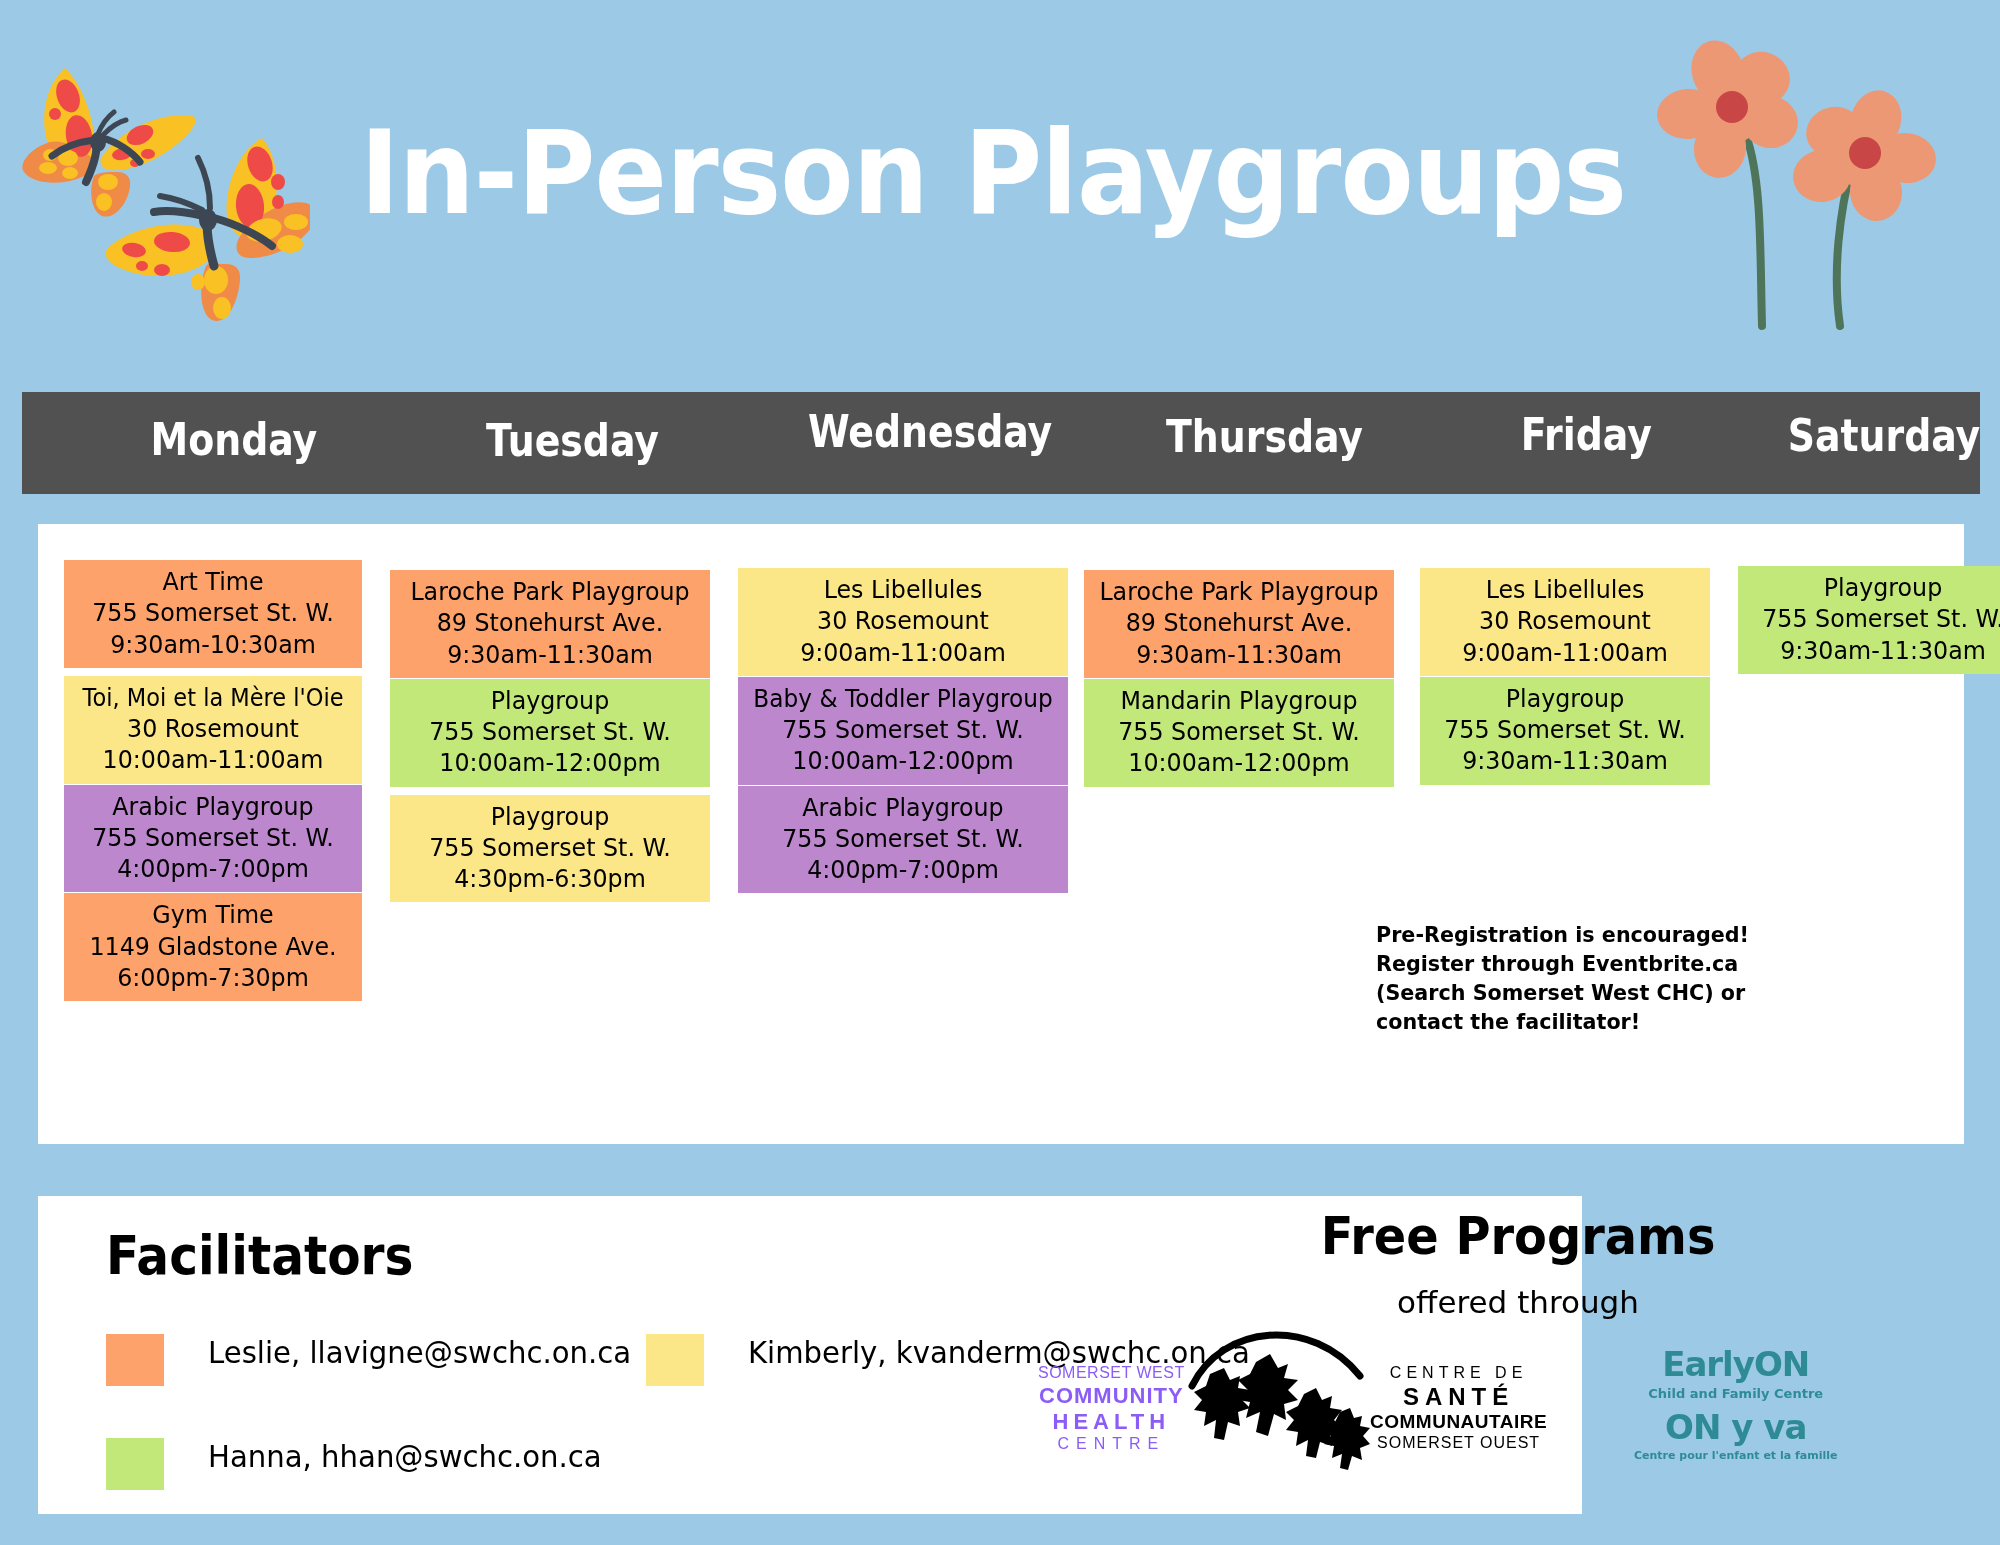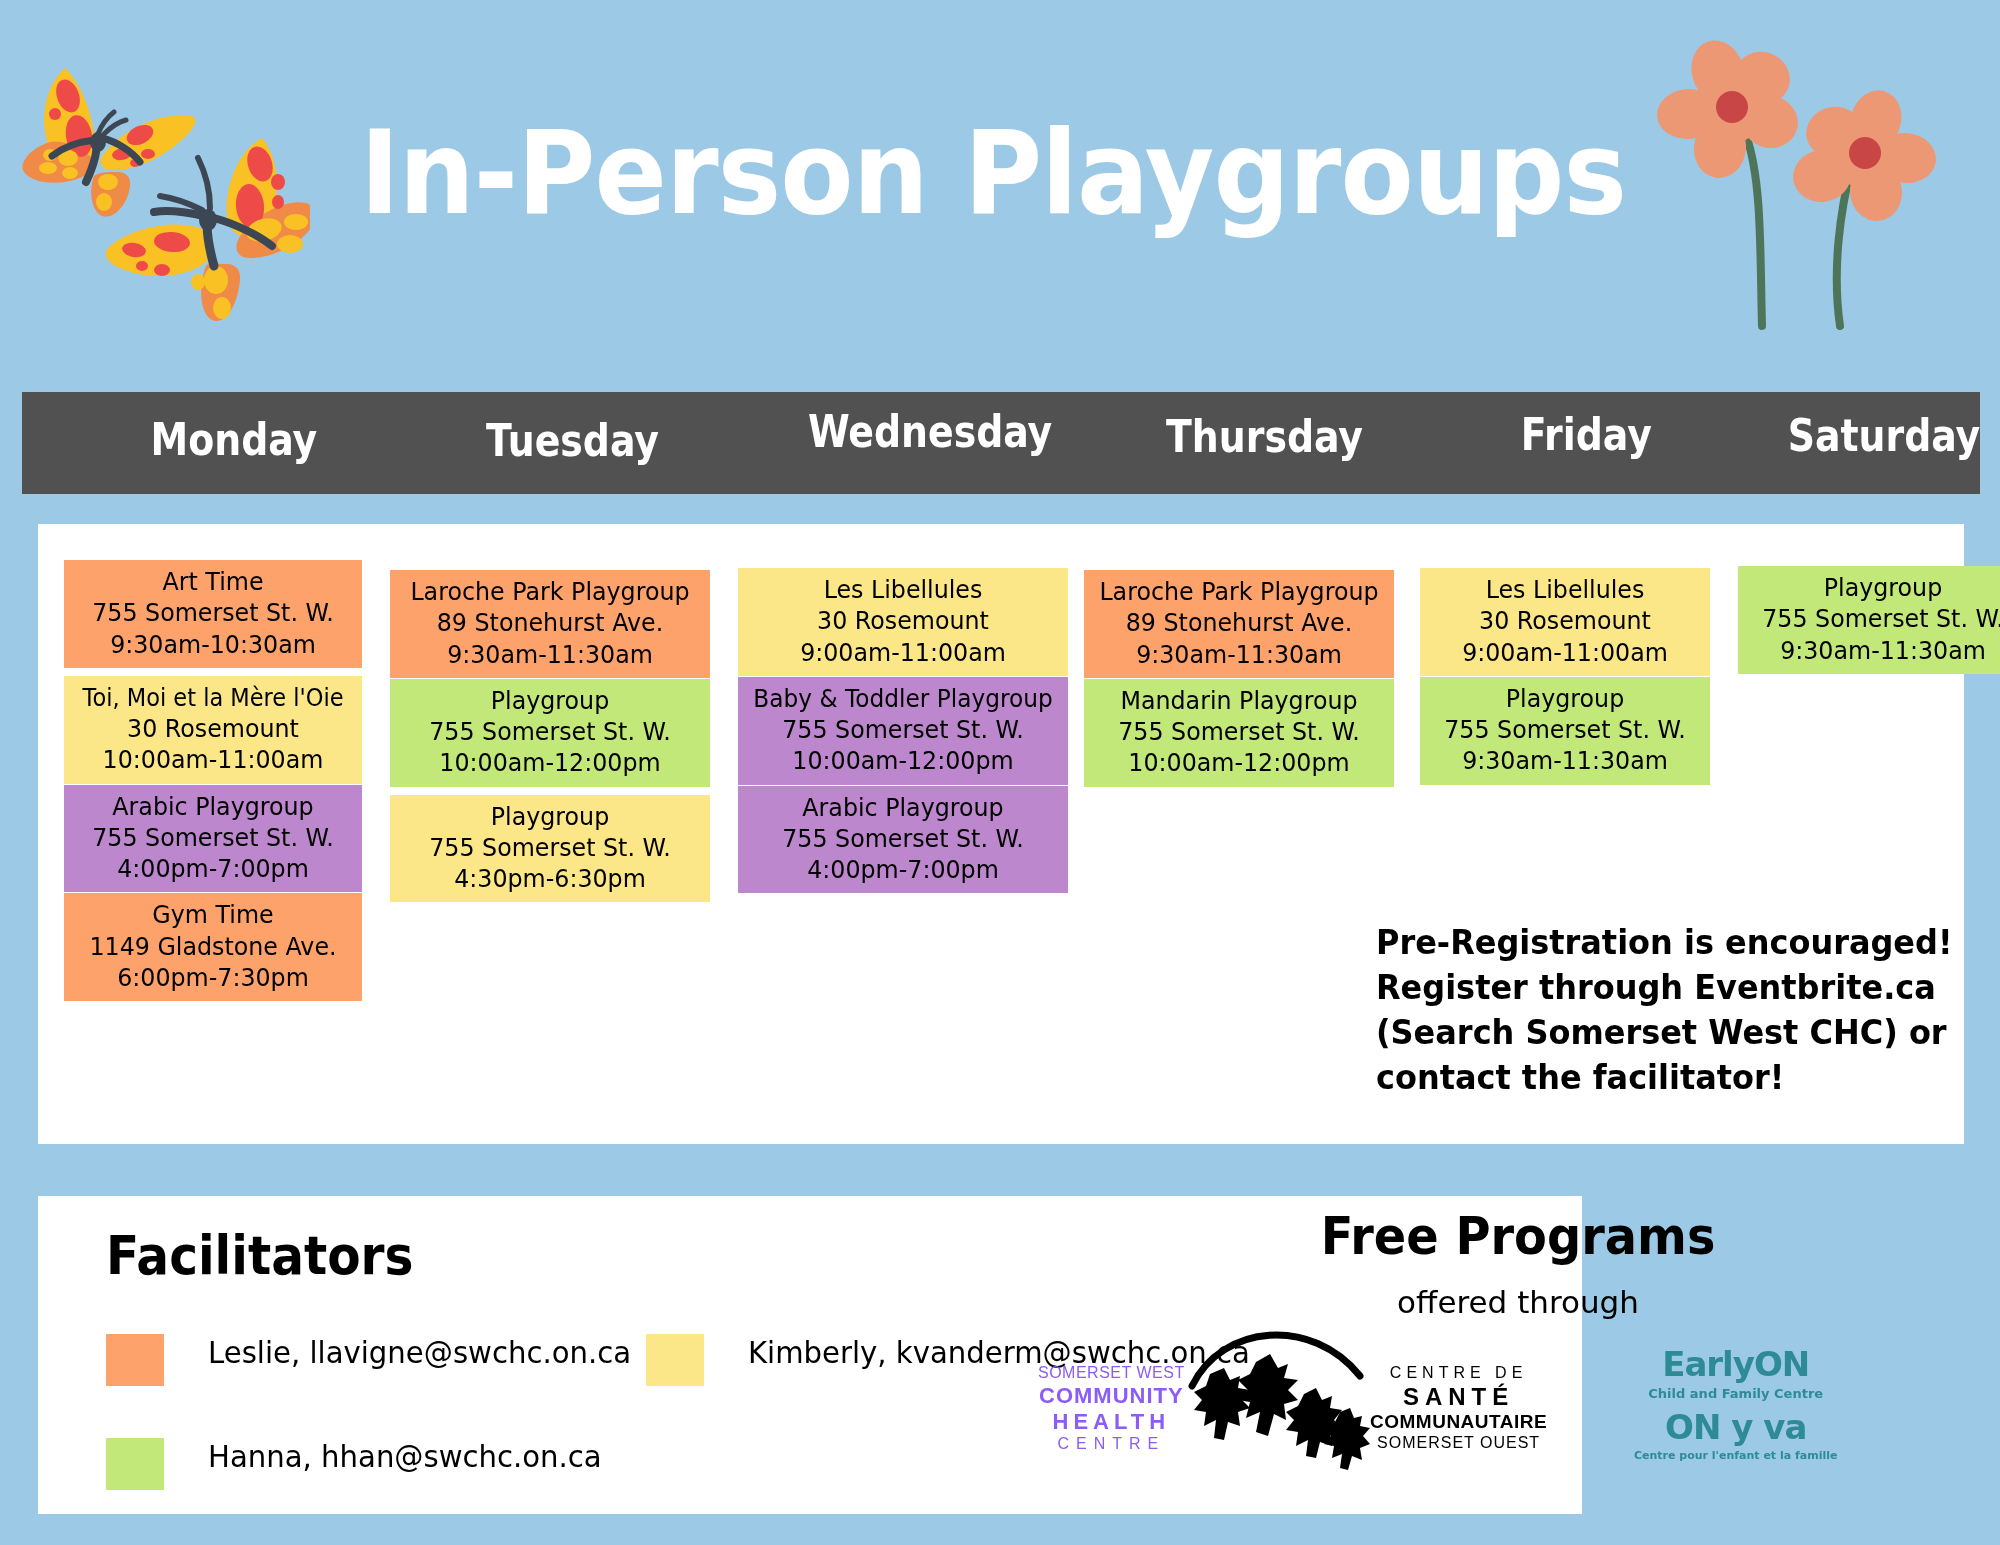--- a/index.html
+++ b/index.html
@@ -96,21 +96,21 @@
   .c-yellow { background: #FCE788; margin-top: 8px; }
   .c-green  { background: #C3E87A; }
   .c-purple { background: #BD87CE; }
 
   
   .prereg {
     position: absolute;
     left: 1338px;
     top: 396px;
     width: 560px;
-    font-size: 34px;
+    font-size: 22px;
     font-weight: bold;
     line-height: 1.32;
     color: #000;
     font-family: "DejaVu Sans", sans-serif;
   }
   .prereg .ln { display: block; white-space: nowrap; transform: scaleX(0.94); transform-origin: left center; }
 
   
   .bottom-panel {
     position: absolute;

